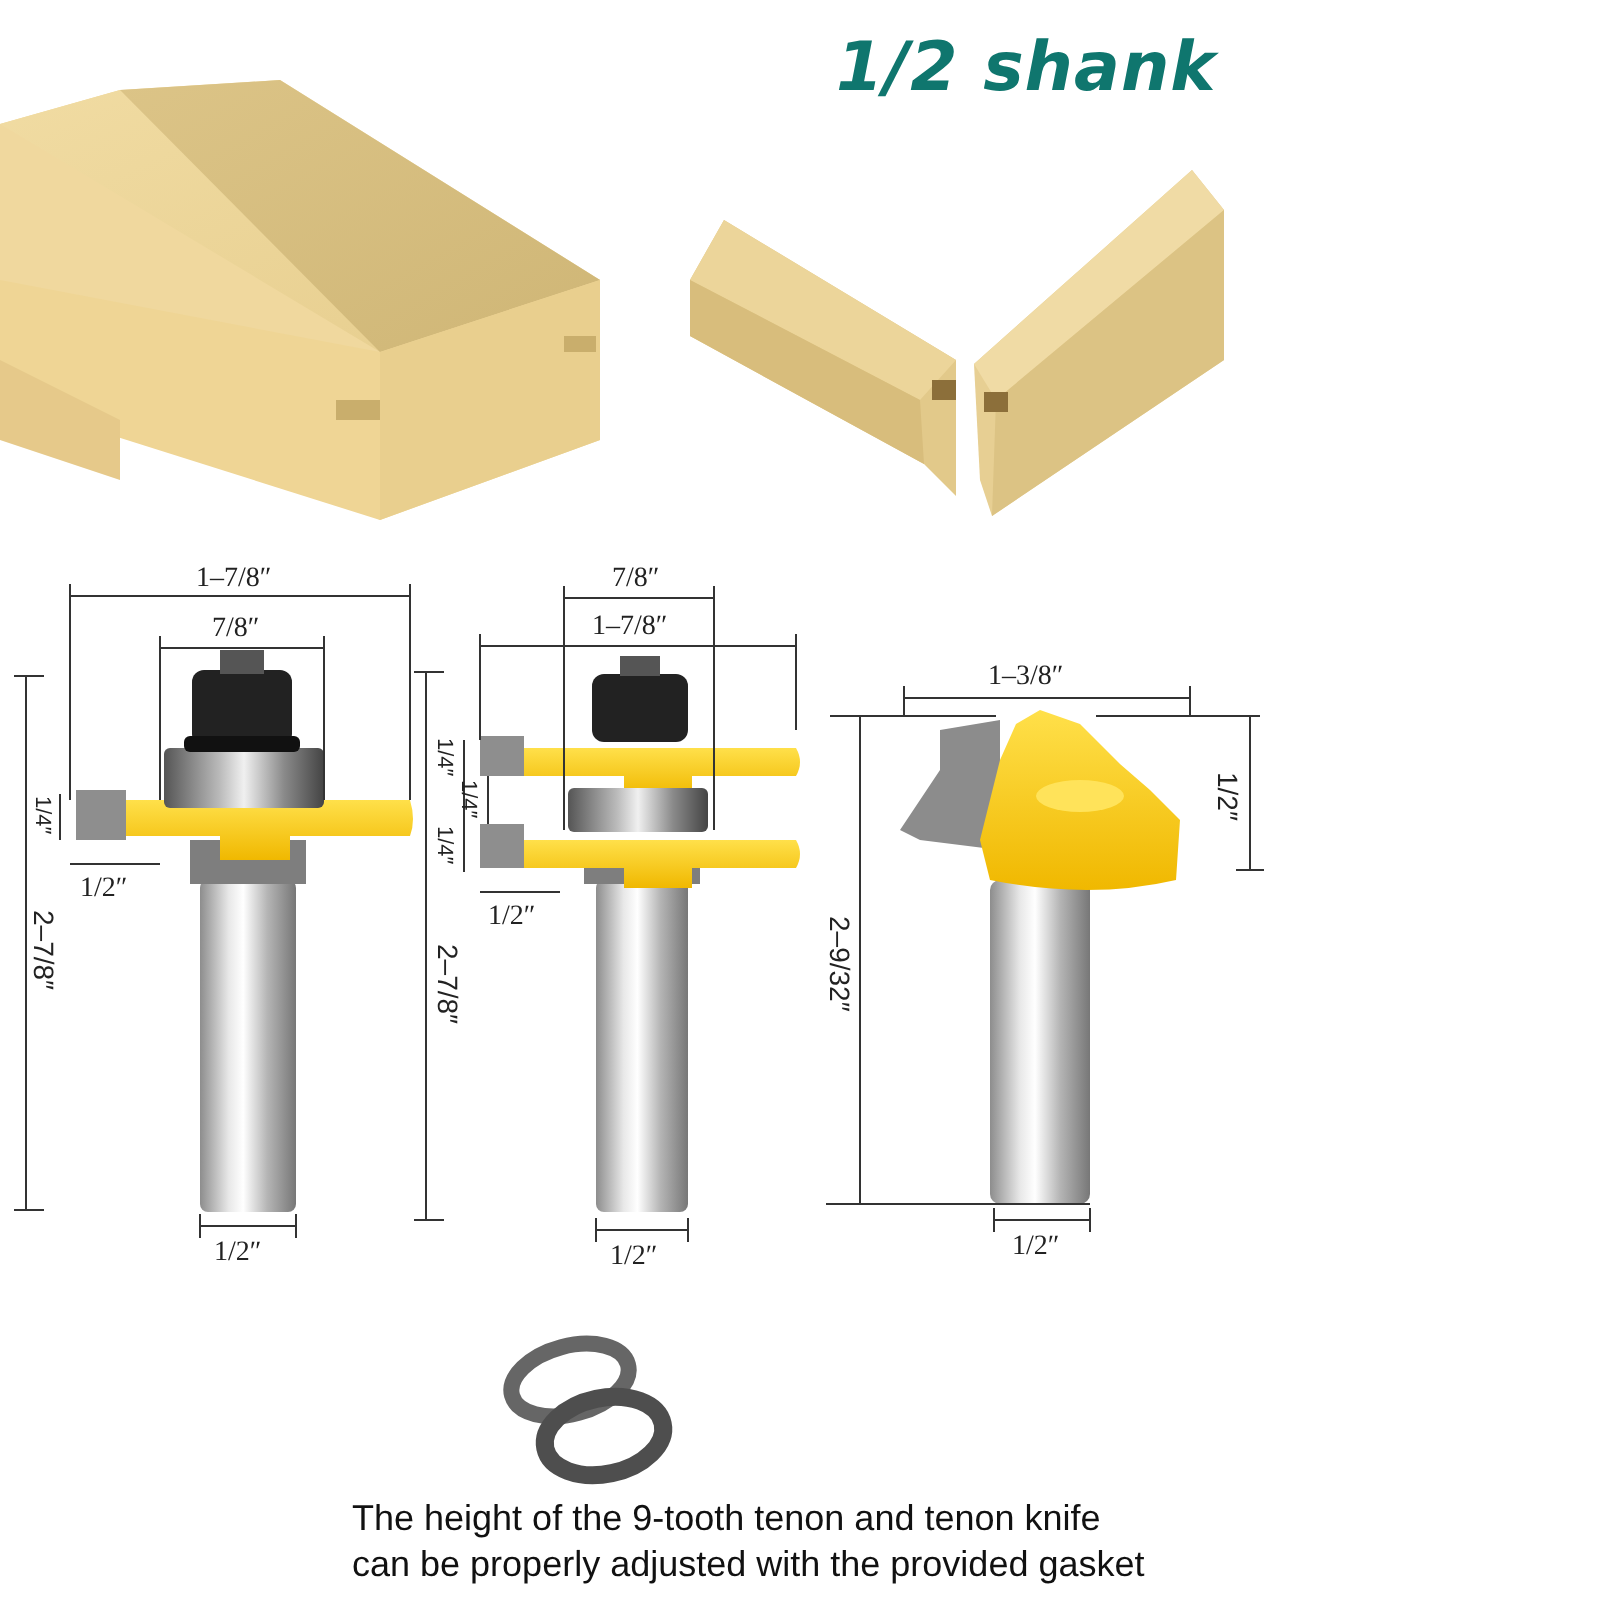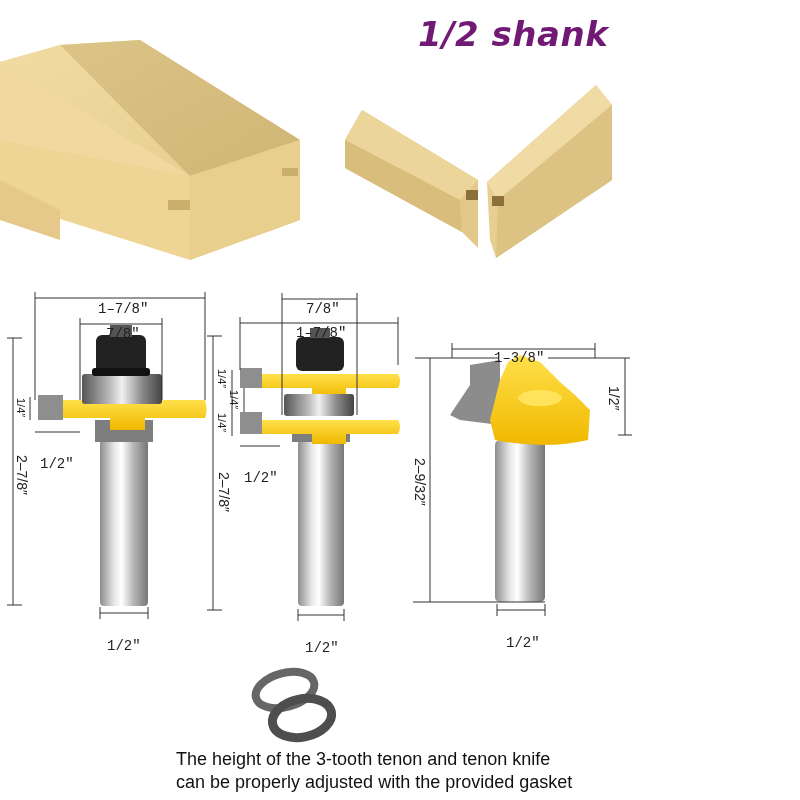--- a/index.html
+++ b/index.html
@@ -1,19 +1,19 @@
 <!DOCTYPE html>
 <html><head>
 <meta charset="utf-8">
 <style>
   html,body{margin:0;padding:0;background:#fff;}
   body{width:800px;height:800px;position:relative;overflow:hidden;font-family:"Liberation Sans",sans-serif;color:#222;}
   .abs{position:absolute;}
-  .title{left:418px;top:14px;font-size:34px;font-weight:bold;font-style:italic;color:#701a75;letter-spacing:0.5px;font-family:"DejaVu Sans",sans-serif;}
-  .dim{position:absolute;font-size:14px;color:#222;white-space:nowrap;font-family:Liberation Mono, monospace;margin-top:19px;}
+  .title{left:418px;top:14px;font-size:34px;font-weight:bold;font-style:italic;color:#0f766e;letter-spacing:0.5px;font-family:"DejaVu Sans",sans-serif;}
+  .dim{position:absolute;font-size:14px;color:#222;white-space:nowrap;font-family:Liberation Serif, serif;}
   .vdim{position:absolute;font-size:14px;color:#222;white-space:nowrap;transform:rotate(90deg);transform-origin:left top;}
   .vdim-s{font-size:11px;}
   .caption{position:absolute;left:176px;top:748px;font-size:18px;line-height:23px;color:#111;}
   svg{position:absolute;left:0;top:0;}
 </style>
 </head>
 <body>
 
 <svg width="800" height="800" viewBox="0 0 800 800">
   <defs>
@@ -188,15 +188,15 @@
 <div class="dim" style="left:244px;top:451px;">1/2″</div>
 <div class="vdim" style="left:232px;top:472px;">2–7/8″</div>
 <div class="dim" style="left:305px;top:621px;">1/2″</div>
 
 <div class="dim" style="left:494px;top:331px;text-align:center;">1–3/8″</div>
 <div class="vdim" style="left:622px;top:386px;">1/2″</div>
 <div class="vdim" style="left:428px;top:458px;">2–9/32″</div>
 <div class="dim" style="left:506px;top:616px;">1/2″</div>
 
 <div class="caption">
-  <div>The height of the 3-tooth tenon and tenon knife</div>
+  <div>The height of the 9-tooth tenon and tenon knife</div>
   <div>can be properly adjusted with the provided gasket</div>
 </div>
 
 </body></html>

